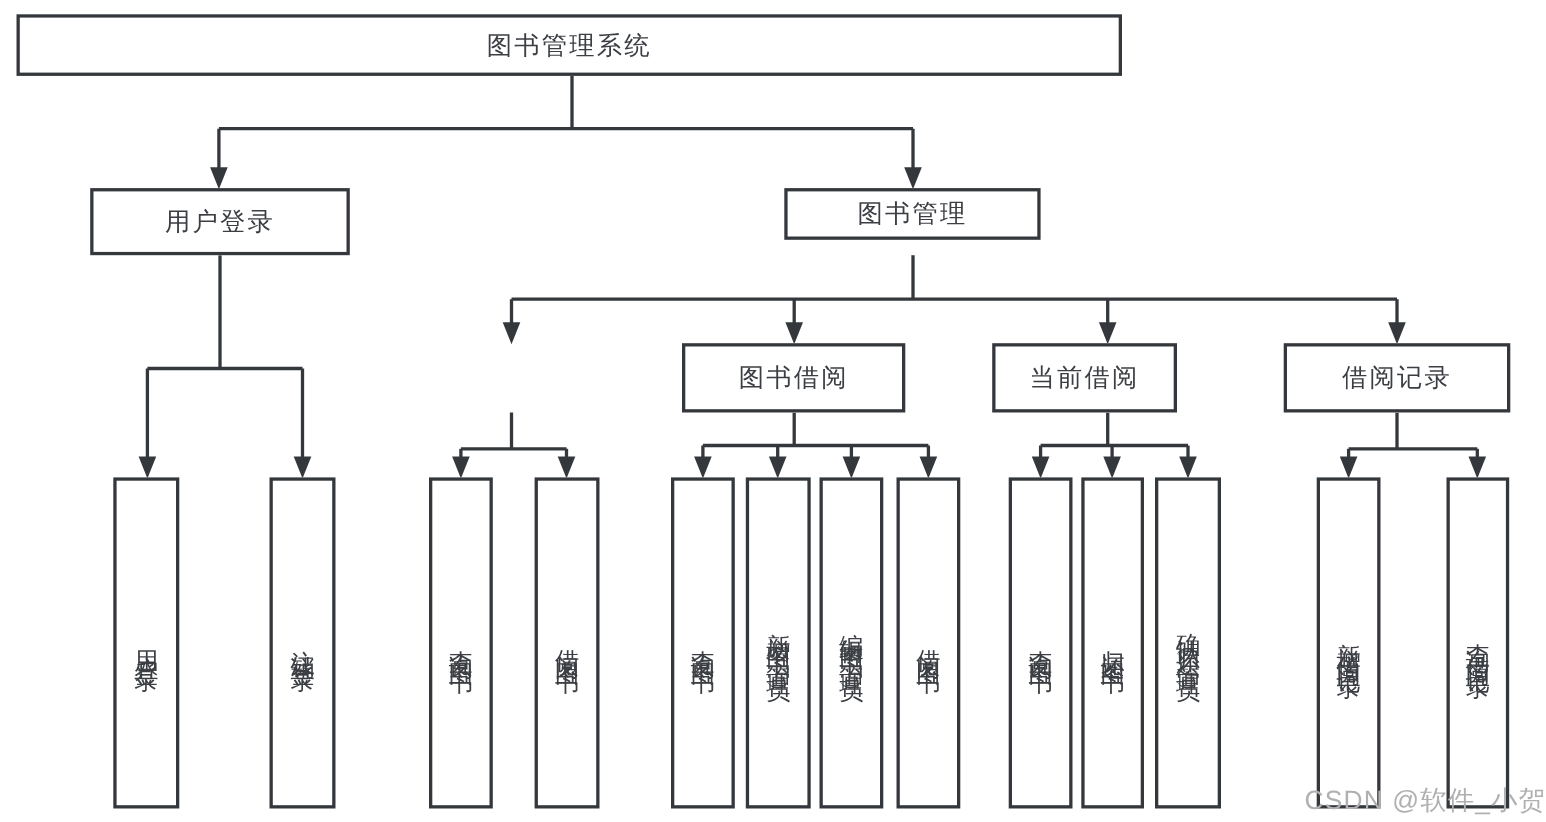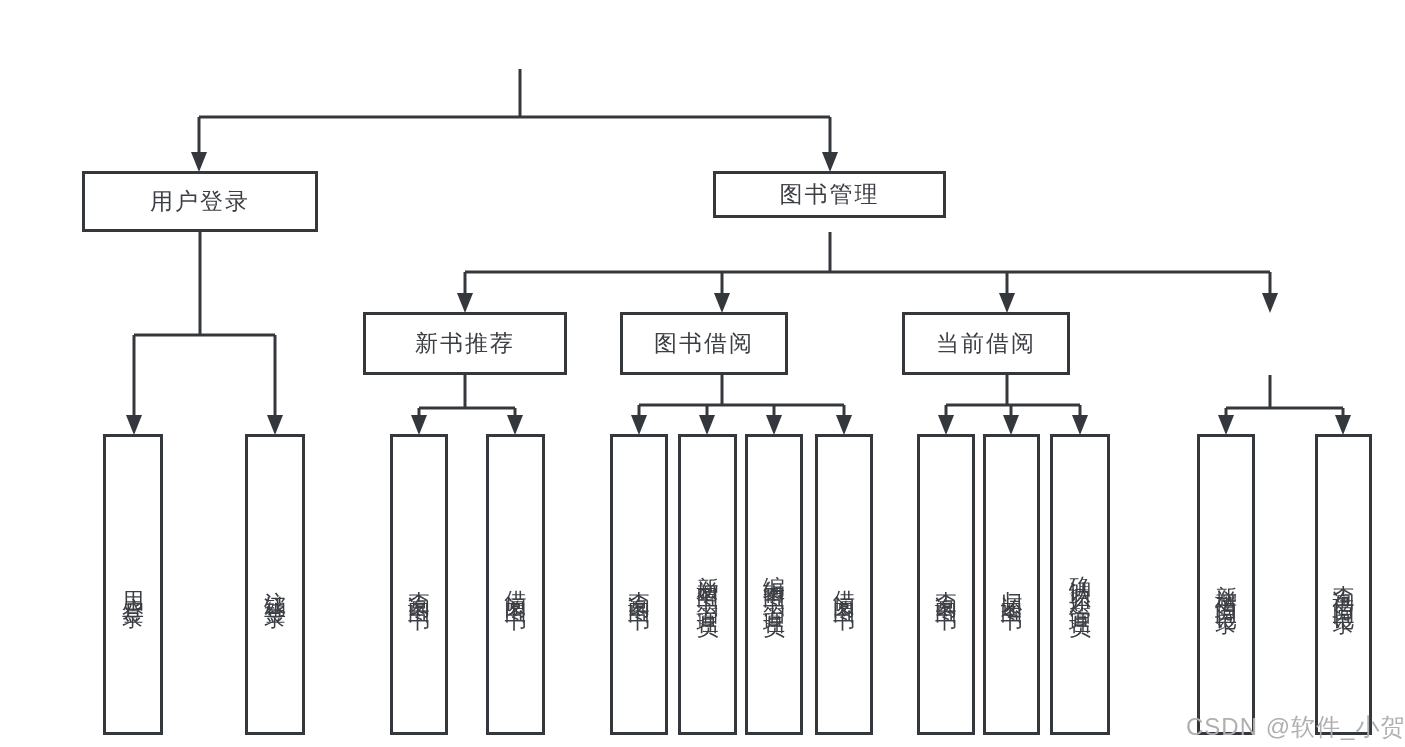--- a/index.html
+++ b/index.html
@@ -111,27 +111,28 @@
       <line x1="1011" y1="405" x2="1011" y2="421" stroke="#34383d" stroke-width="3"></line>
       <polygon points="1011,435 1003,415 1019,415" fill="#34383d"></polygon>
       <line x1="1080" y1="405" x2="1080" y2="421" stroke="#34383d" stroke-width="3"></line>
       <polygon points="1080,435 1072,415 1088,415" fill="#34383d"></polygon>
       <line x1="1226" y1="408" x2="1226" y2="421" stroke="#34383d" stroke-width="3"></line>
       <polygon points="1226,435 1218,415 1234,415" fill="#34383d"></polygon>
       <line x1="1343" y1="408" x2="1343" y2="421" stroke="#34383d" stroke-width="3"></line>
       <polygon points="1343,435 1335,415 1351,415" fill="#34383d"></polygon>
     </svg>
 
+  <div class="node h" style="left:15px;top:13px;width:1005px;height:56px">图书管理系统</div>
 
   <div class="node h" style="left:82px;top:171px;width:236px;height:61px">用户登录</div>
   <div class="node h" style="left:713px;top:171px;width:233px;height:47px">图书管理</div>
 
-  <div class="node h" style="left:363px;top:312px;width:204px;height:63px">新书推荐</div>
-  <div class="node h" style="left:620px;top:312px;width:168px;height:63px">图书借阅</div>
+  <div class="node h" style="left:620px;top:312px;width:203px;height:63px">图书借阅</div>
   <div class="node h" style="left:902px;top:312px;width:168px;height:63px">当前借阅</div>
+  <div class="node h" style="left:1167px;top:312px;width:206px;height:63px">借阅记录</div>
 
   <div class="node v" style="left:103px;top:434px;width:60px;height:301px">用户登录</div>
   <div class="node v" style="left:245px;top:434px;width:60px;height:301px">注销登录</div>
 
   <div class="node v" style="left:390px;top:434px;width:58px;height:301px">查询图书</div>
   <div class="node v" style="left:486px;top:434px;width:59px;height:301px">借阅图书</div>
 
   <div class="node v" style="left:610px;top:434px;width:58px;height:301px">查询图书</div>
   <div class="node v" style="left:678px;top:434px;width:59px;height:301px">新增图书（管理员）</div>
   <div class="node v" style="left:745px;top:434px;width:58px;height:301px">编辑图书（管理员）</div>

